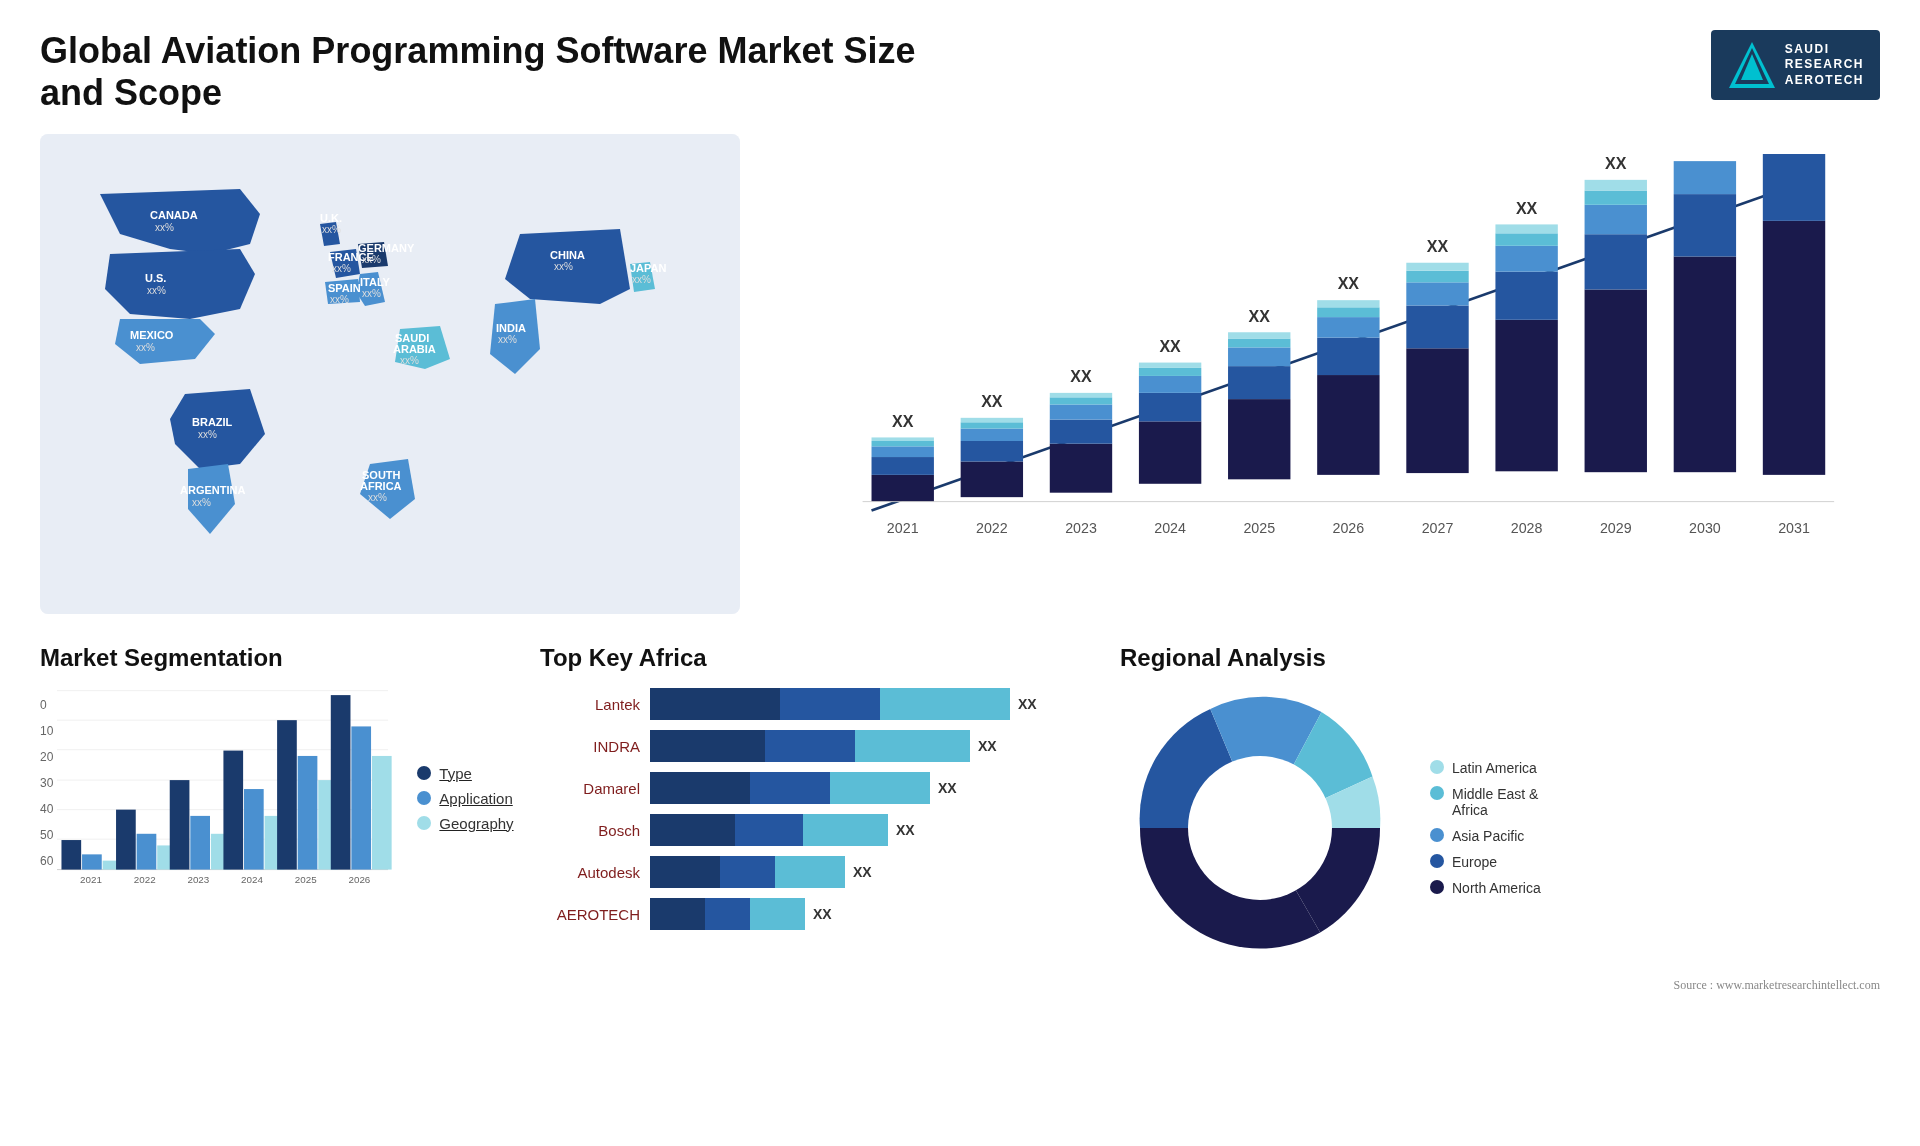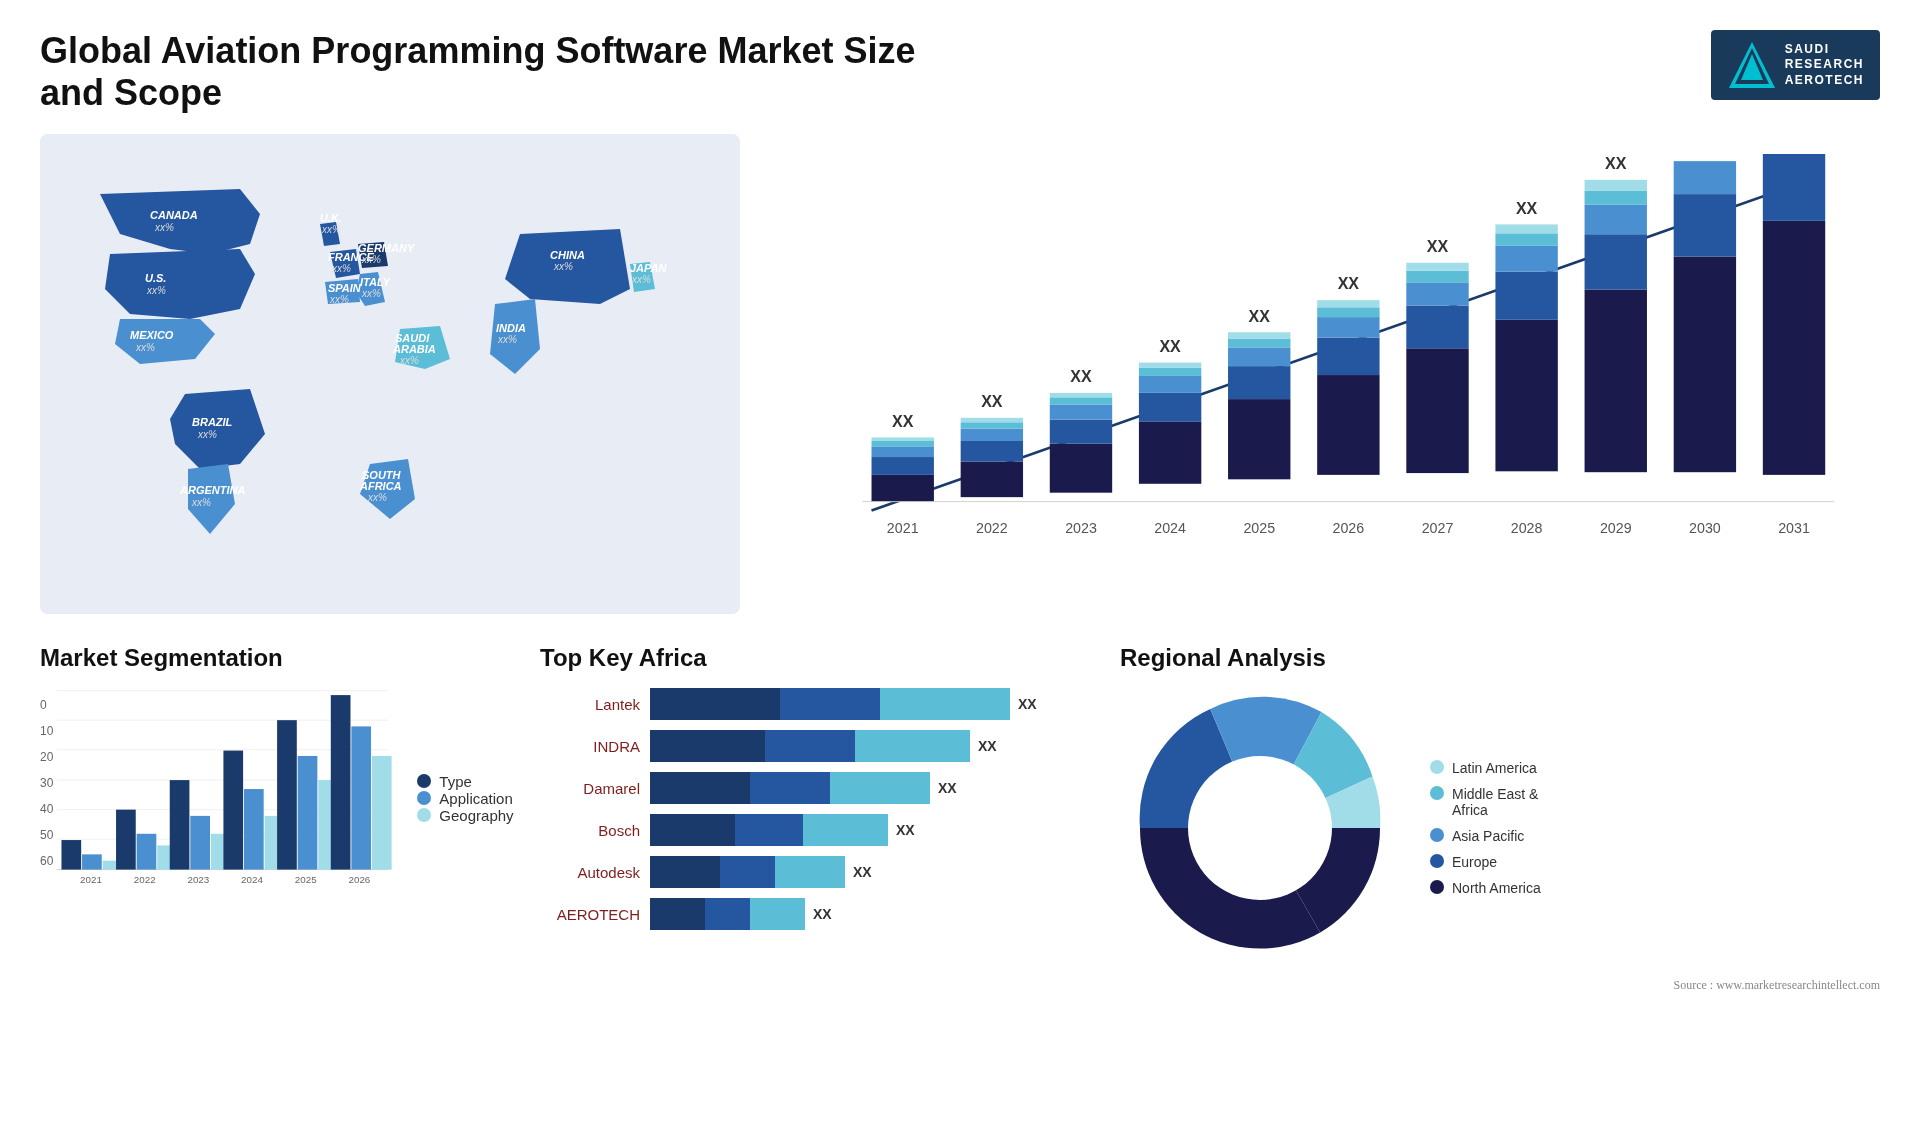--- a/index.html
+++ b/index.html
@@ -47,21 +47,20 @@
       gap: 20px;
       margin-bottom: 30px;
     }
     .map-area {
       flex: 0 0 700px;
       height: 480px;
       position: relative;
       background: #f5f7fa;
       border-radius: 8px;
       overflow: hidden;
-      font-style: italic;
     }
     .chart-area {
       flex: 1;
       height: 480px;
       position: relative;
       padding: 20px 30px 50px 60px;
     }
 
     
     .bottom-section {
@@ -79,21 +78,23 @@
     }
     .section-title {
       font-size: 24px;
       font-weight: 700;
       color: #111;
       margin-bottom: 16px;
     }
     .seg-legend {
       display: flex;
       flex-direction: column;
+      gap: 8px;
       margin-left: 20px;
+      text-decoration: underline;
     }
     .legend-item {
       display: flex;
       align-items: center;
       gap: 8px;
       font-size: 15px;
       color: #333;
     }
     .legend-dot {
       width: 14px;

